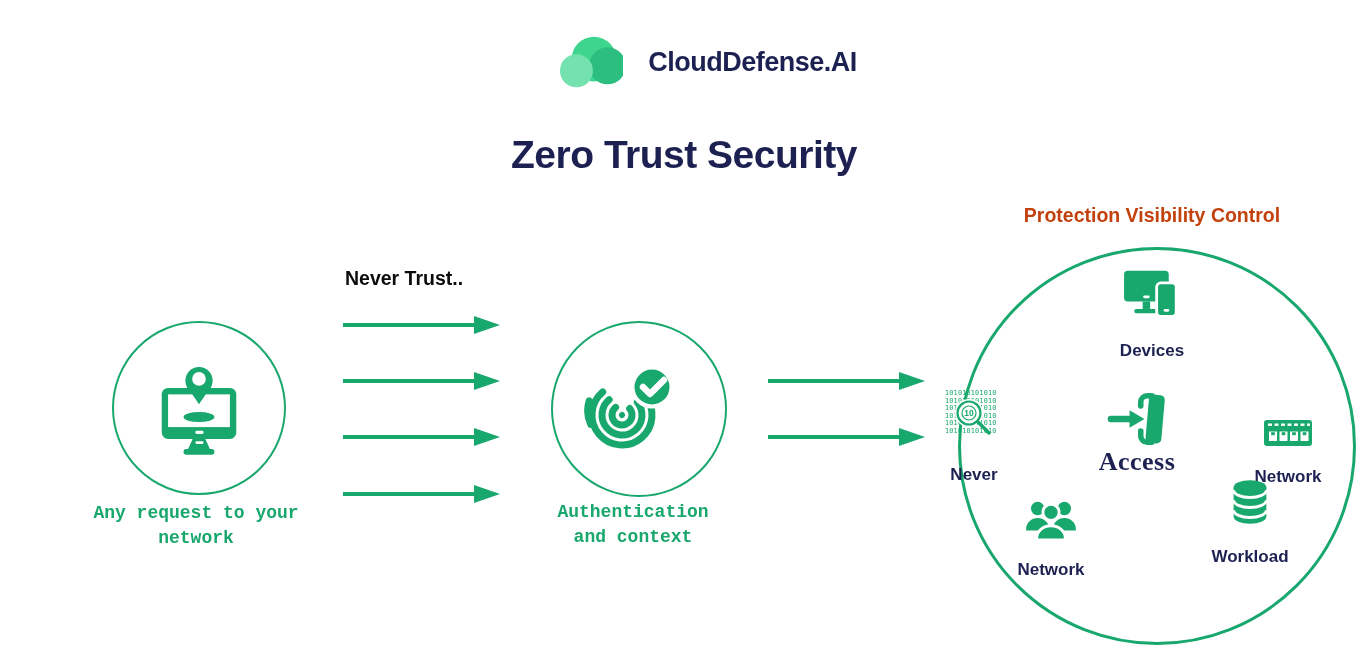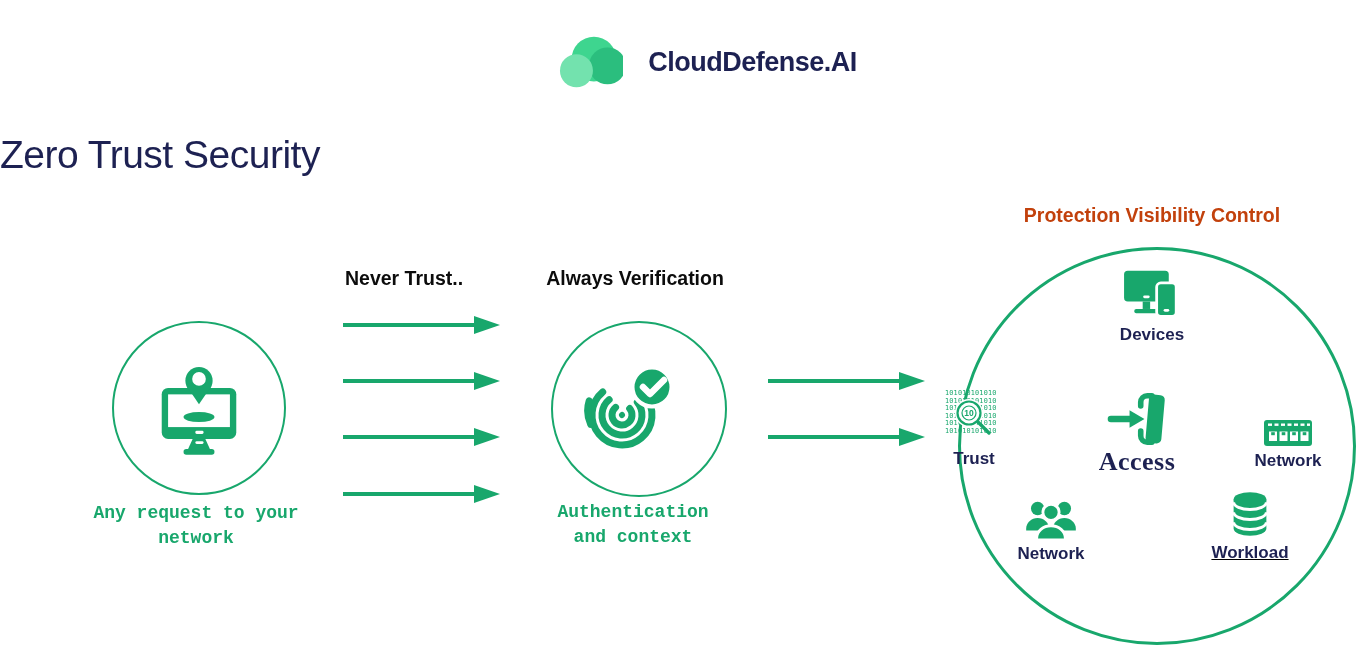--- a/index.html
+++ b/index.html
@@ -3,28 +3,28 @@
 <meta charset="utf-8">
 <style>
   html,body{margin:0;padding:0;background:#fff;}
   .canvas{
     position:relative;width:1368px;height:665px;background:#ffffff;overflow:hidden;
     font-family:"Liberation Sans",sans-serif;
   }
   .abs{position:absolute;}
   .logo-row{top:34px;left:0;width:100%;display:flex;justify-content:center;align-items:center;gap:25px;padding-left:24px;}
   .brand{font-size:27px;font-weight:800;color:#1d2152;letter-spacing:-0.5px;}
-  .page-title{top:133px;left:0;width:100%;font-size:39px;font-weight:400;color:#1d2152;letter-spacing:-0.5px;}
+  .page-title{top:133px;left:0;width:100%;text-align:center;font-size:39px;font-weight:700;color:#1d2152;letter-spacing:-0.5px;}
   .flow-label{font-size:19.5px;font-weight:700;color:#0c0c0c;}
   .green-caption{font-size:18px;font-weight:700;color:#18a76c;text-align:center;line-height:25px;font-family:Liberation Mono, monospace;}
   .node-circle{border:2.5px solid #18a76c;border-radius:50%;background:#fff;display:flex;align-items:center;justify-content:center;}
   .big-circle{border:3px solid #18a76c;border-radius:50%;background:#fff;}
   .prot-title{top:204px;left:956px;width:392px;text-align:center;font-size:19.5px;font-weight:700;color:#c2410c;}
   .prot-item{display:flex;flex-direction:column;align-items:center;}
-  .prot-label{font-size:17px;font-weight:700;color:#1d2152;margin-top:3px;}
+  .prot-label{font-size:17px;font-weight:700;color:#1d2152;margin-top:19px;}
   .prot-label-big{font-size:26px;font-weight:600;color:#1d2152;margin-top:1px;letter-spacing:0.5px;}
   svg{display:block;}
 </style>
 </head>
 <body>
 
 <div class="canvas">
 
   <div class="abs logo-row">
     <svg width="64" height="56" viewBox="0 0 66 56">
@@ -64,21 +64,20 @@
         <polygon points="134,1 160,10 134,19" stroke="none"></polygon>
       <line x1="3" y1="66" x2="134" y2="66"></line>  
         <polygon points="134,57 160,66 134,75" stroke="none"></polygon>
       <line x1="3" y1="122" x2="134" y2="122"></line> 
         <polygon points="134,113 160,122 134,131" stroke="none"></polygon>
       <line x1="3" y1="179" x2="134" y2="179"></line> 
         <polygon points="134,170 160,179 134,188" stroke="none"></polygon>
     </g>
   </svg>
 
-  <div class="abs flow-label" style="left:525px;top:267px;width:220px;text-align:center;">Always Verification</div>
 
   <div class="abs node-circle" style="left:551px;top:321px;width:172px;height:172px;"></div>
   <svg class="abs" style="left:584px;top:356px;" width="100" height="100" viewBox="0 0 100 100">
     <g transform="rotate(-40 38 59)" stroke="#18a76c" stroke-width="7" stroke-linecap="round" fill="none">
       <path d="M38 29 a30 30 0 1 0 30 30"></path>
       <path d="M38 39 a20 20 0 1 0 20 20"></path>
       <path d="M38 49 a10 10 0 1 0 10 10"></path>
       <path d="M8 46 a33 33 0 0 1 14 -19"></path>
     </g>
     <circle cx="38" cy="59" r="3" fill="#18a76c" transform="rotate(-40 38 59)"></circle>
@@ -123,21 +122,21 @@
         <text x="1" y="29.5">101010101010</text>
         <text x="1" y="37">101010101010</text>
         <text x="1" y="44.5">101010101010</text>
       </g>
       <circle cx="25" cy="25" r="14" fill="#ffffff"></circle>
       <circle cx="25" cy="25" r="11.5" fill="none" stroke="#18a76c" stroke-width="2.2"></circle>
       <circle cx="25" cy="25" r="7" fill="none" stroke="#18a76c" stroke-width="1.2"></circle>
       <text x="25" y="28.3" text-anchor="middle" fill="#18a76c" font-family="'Liberation Sans',sans-serif" font-weight="bold" font-size="8.5">10</text>
       <line x1="34" y1="34" x2="45" y2="45" stroke="#18a76c" stroke-width="3.4" stroke-linecap="round"></line>
     </svg>
-    <div class="prot-label">Trust</div>
+    <div class="prot-label">Never</div>
   </div>
 
   <div class="abs prot-item" style="left:1076px;top:392px;width:122px;font-family:Liberation Serif, serif;">
     <svg width="62" height="54" viewBox="0 0 64 58">
       <g stroke="#18a76c" stroke-width="6" stroke-linecap="round" fill="none">
         <path d="M36 15 v-4 a7 7 0 0 1 7 -7 h5"></path>
         <path d="M36 42 v5 a7 7 0 0 0 7 7 h5"></path>
       </g>
       <rect x="43" y="3" width="17" height="52" rx="5" fill="#18a76c" transform="rotate(5 51.5 29)"></rect>
       <line x1="4" y1="29" x2="24" y2="29" stroke="#18a76c" stroke-width="7" stroke-linecap="round"></line>
@@ -179,21 +178,21 @@
         <path d="M2 31 a12 11 0 0 1 24 0 v2 h-24 z"></path>
         <circle cx="42" cy="10" r="7"></circle>
         <path d="M30 31 a12 11 0 0 1 24 0 v2 h-24 z"></path>
       </g>
       <circle cx="28" cy="14" r="8.5" fill="#18a76c" stroke="#ffffff" stroke-width="3"></circle>
       <path d="M13 41 a15 13 0 0 1 30 0 v2 h-30 z" fill="#18a76c" stroke="#ffffff" stroke-width="3"></path>
     </svg>
     <div class="prot-label">Network</div>
   </div>
 
-  <div class="abs prot-item" style="left:1190px;top:488px;width:120px;text-decoration:underline;">
+  <div class="abs prot-item" style="left:1190px;top:476px;width:120px;">
     <svg width="40" height="52" viewBox="0 0 44 52">
       <path d="M4 10 v32 a18 8 0 0 0 36 0 v-32 z" fill="#18a76c"></path>
       <ellipse cx="22" cy="10" rx="18" ry="8" fill="#18a76c"></ellipse>
       <g stroke="#ffffff" stroke-width="3.2" fill="none">
         <path d="M4 13 a18 8 0 0 0 36 0"></path>
         <path d="M4 24 a18 8 0 0 0 36 0"></path>
         <path d="M4 35 a18 8 0 0 0 36 0"></path>
       </g>
     </svg>
     <div class="prot-label">Workload</div>

